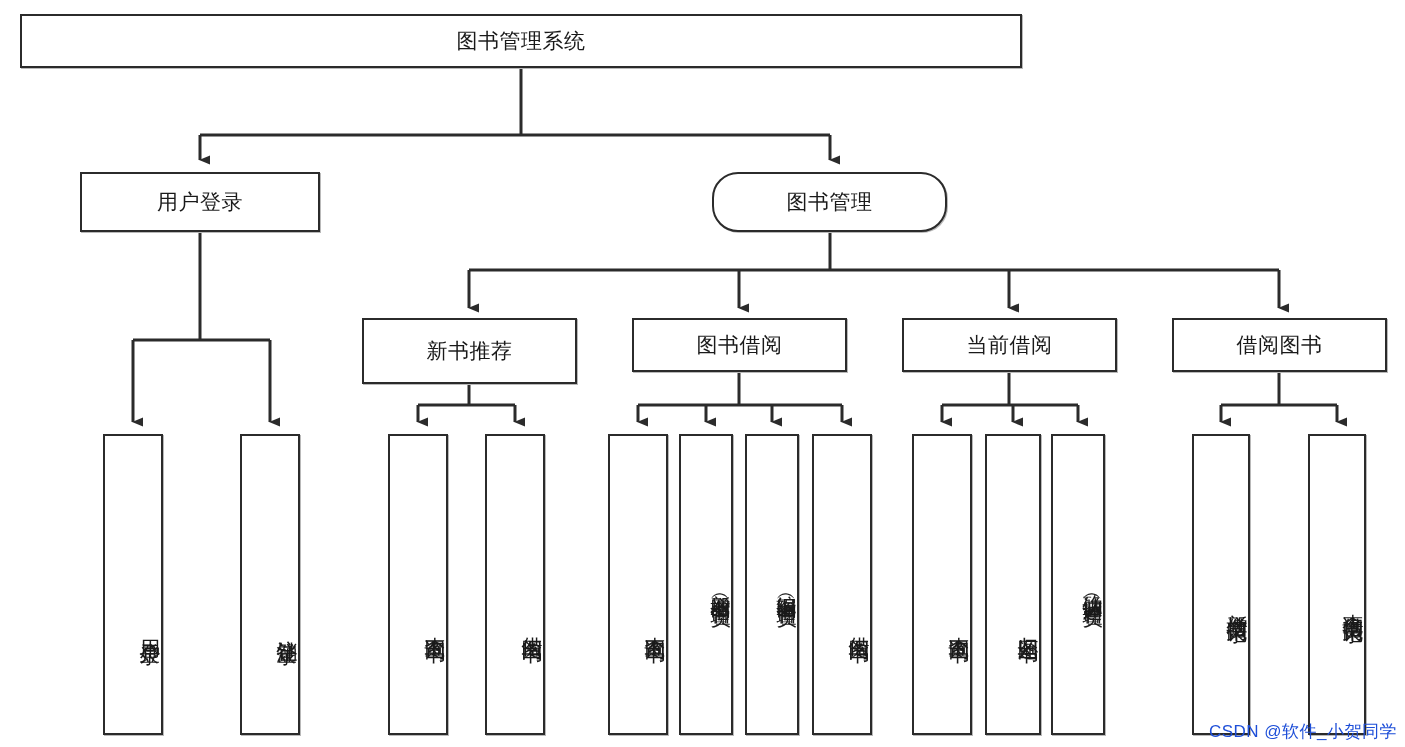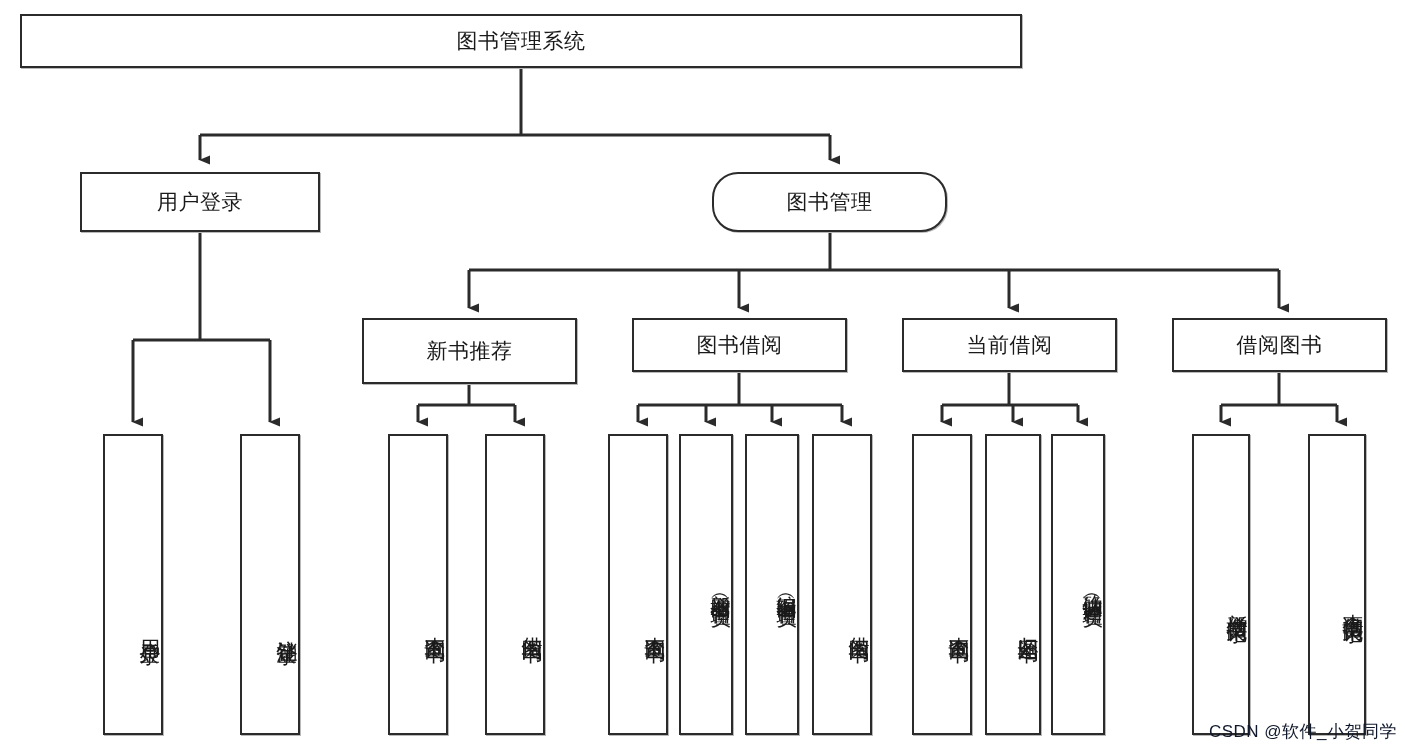--- a/index.html
+++ b/index.html
@@ -56,21 +56,21 @@
   }
   .node.vert .node-label {
     writing-mode: vertical-rl;
     text-orientation: upright;
   }
   #watermark {
     position: absolute;
     right: 8px;
     bottom: 4px;
     font-size: 17px;
-    color: #0f172a;
+    color: #1d4ed8;
     white-space: nowrap;
     letter-spacing: 0.5px;
   }
 </style>
 </head>
 <body>
 
 <div id="canvas">
 
   <svg id="wires" viewBox="0 0 1405 747" xmlns="http://www.w3.org/2000/svg">

